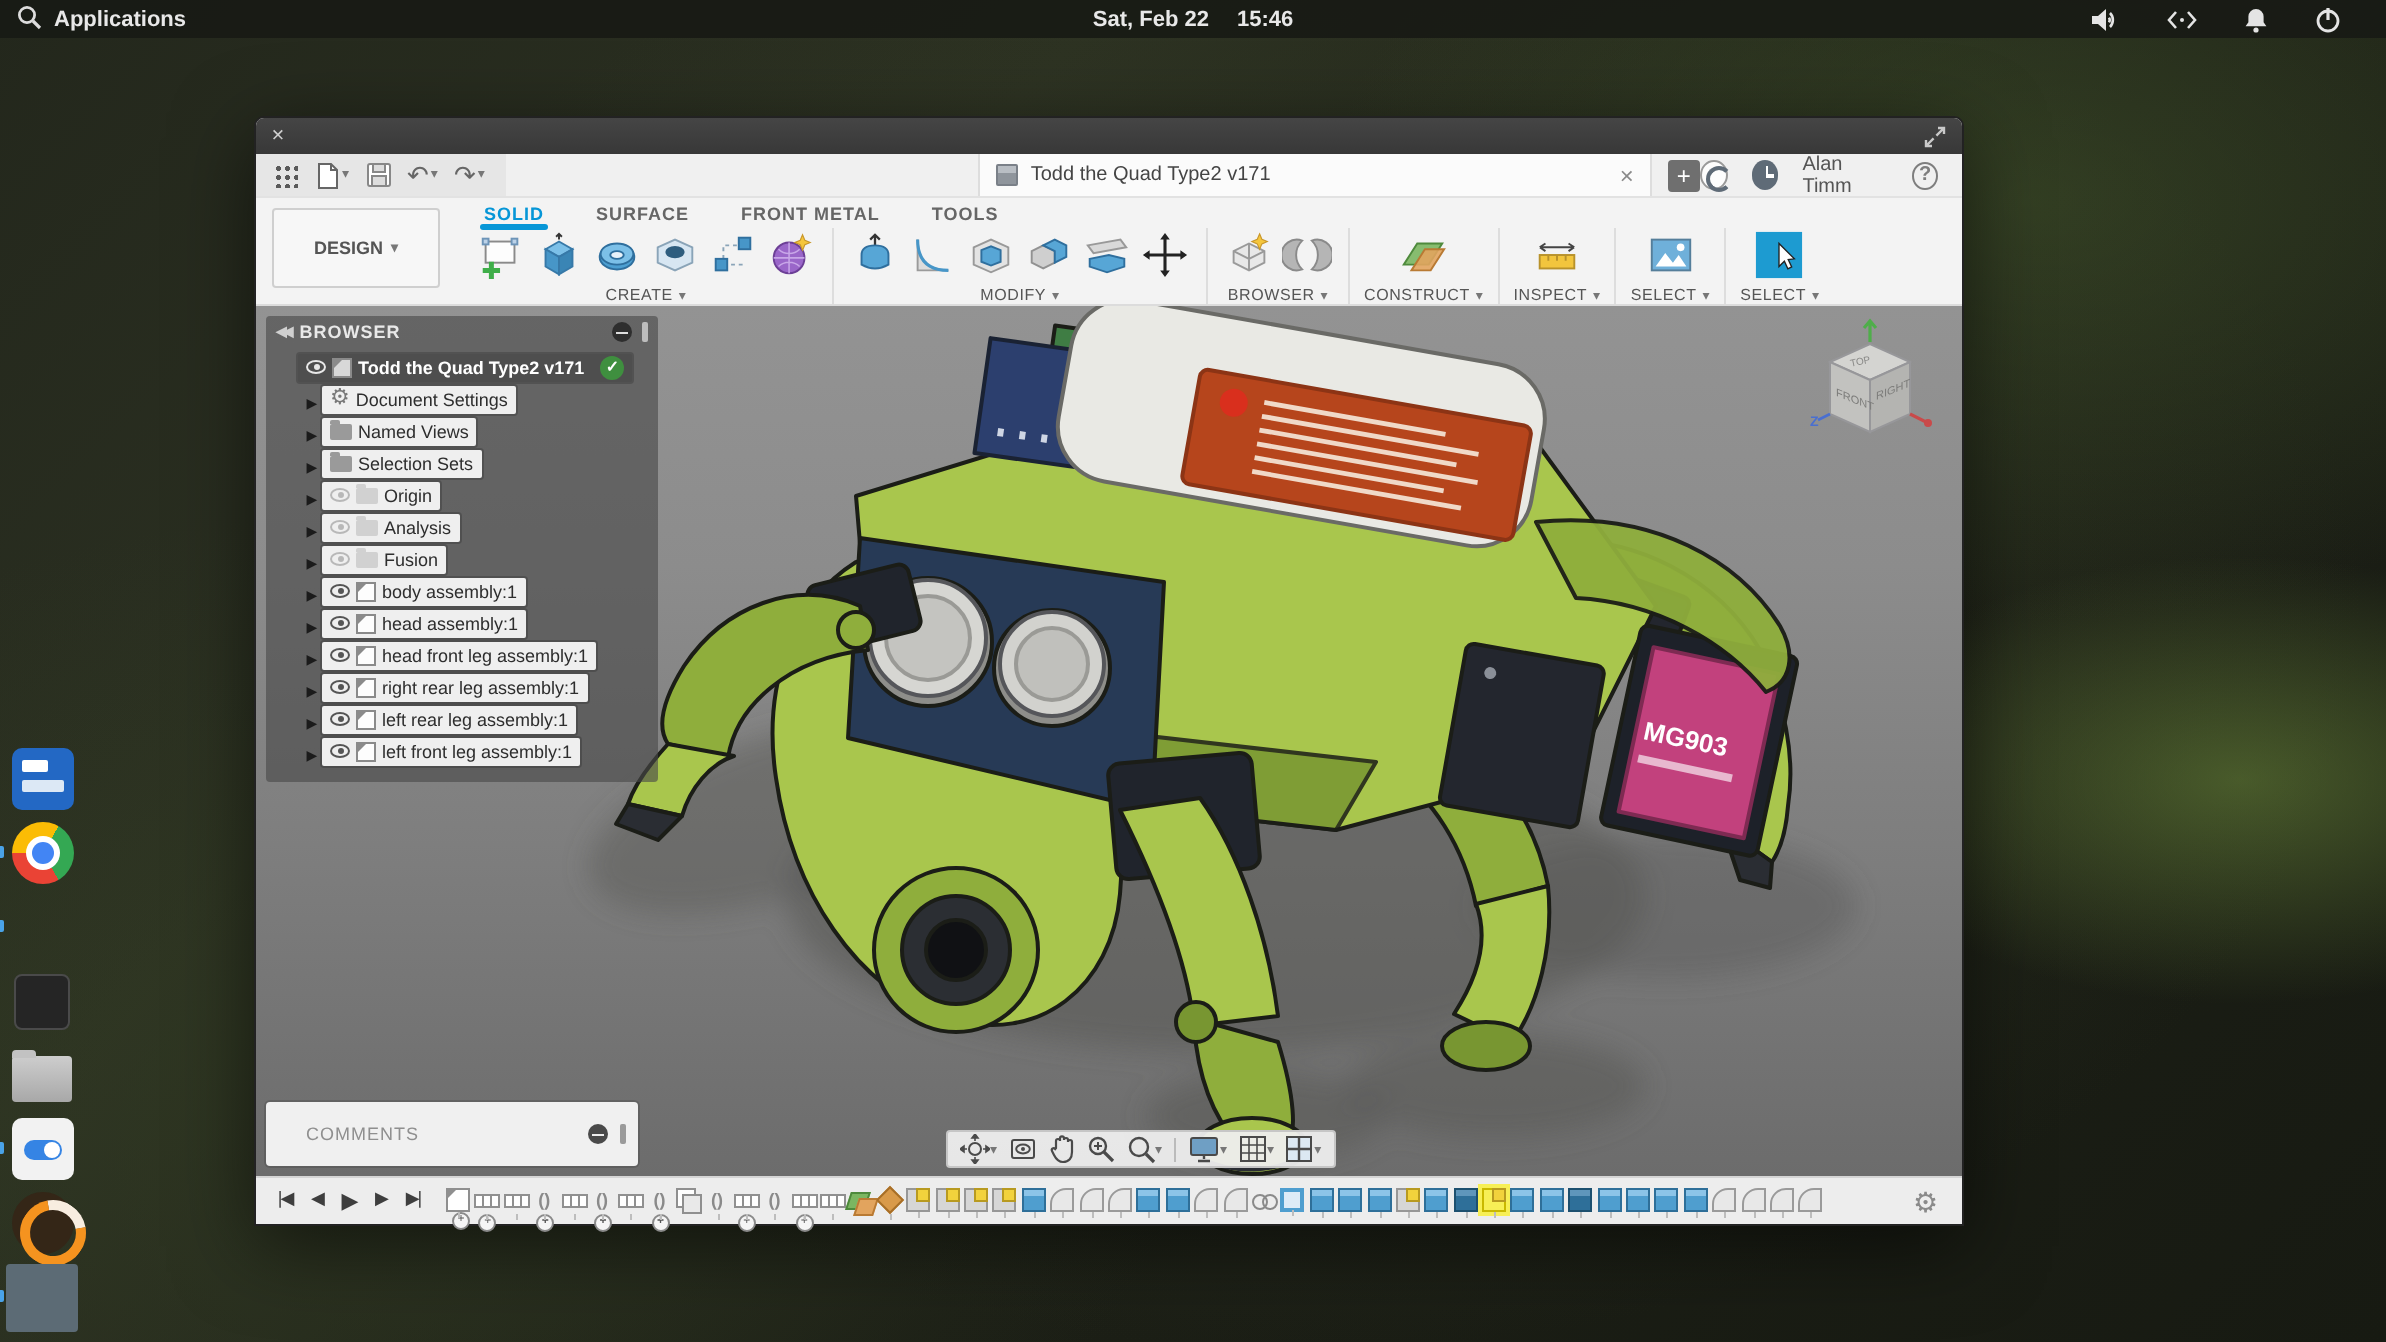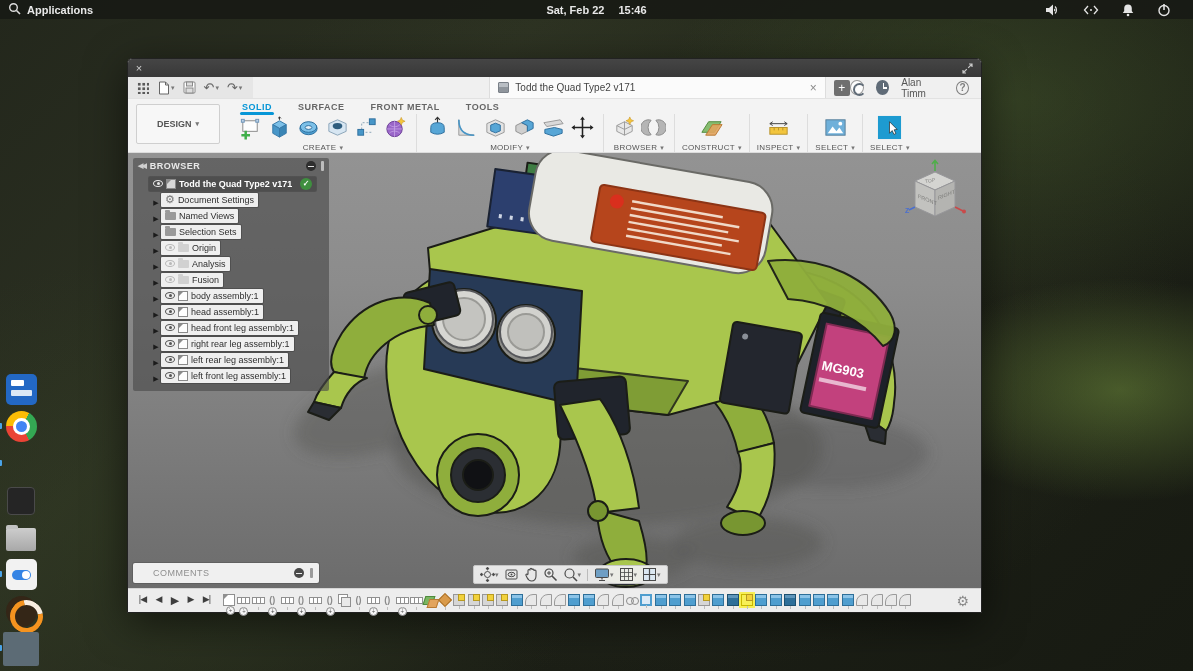--- a/index.html
+++ b/index.html
@@ -121,21 +121,21 @@
   .ic-folder::before { content:""; position:absolute; left:0; top:-2px; width:5px; height:2px; background:#9a9a9a; border-radius:1px 1px 0 0;}
   .ic-comp { width:10px; height:10px; background:#fdfdfd; border:1px solid #8a8a8a; position:relative;}
   .ic-comp::before { content:""; position:absolute; left:-1px; top:-1px; border:3px solid #8a8a8a; border-right-color:transparent; border-bottom-color:transparent; width:0; height:0;}
   li.root .ic-comp { background:#d8d8d8; }
   .check { display:none; }
   .check.check-on { display:flex; width:12px; height:12px; border-radius:50%; background:#3f8f3f; color:#fff; font-size:8px;
     align-items:center; justify-content:center; margin-left:5px;}
   
   .viewcube { position:absolute; right:12px; top:6px; cursor:pointer;}
   
-  .commentsbar { position:absolute; left:5px; bottom:5px; width:186px; height:20px; background:#f0f0f0; border-radius:2px;
+  .commentsbar { position:absolute; left:5px; bottom:5px; width:186px; height:32px; background:#f0f0f0; border-radius:2px;
     display:flex; align-items:center; padding:0 6px; gap:6px; box-shadow:0 0 0 1px rgba(0,0,0,.12);}
   .commentsbar .clabel { font-size:9px; color:#8f8f8f; letter-spacing:.5px; margin-left:14px;}
   .cminus { margin-left:auto; width:10px; height:10px; border-radius:50%; background:#4a4a4a; position:relative; cursor:pointer;}
   .cminus::before { content:""; position:absolute; left:2px; top:4.5px; width:6px; height:1px; background:#eee;}
   
   .navbar { position:absolute; left:345px; bottom:4px; height:19px; background:rgba(238,238,238,.95); border:1px solid #c6c6c6;
     border-radius:2px; display:flex; align-items:center; padding:0 4px; gap:1px;}
   .navbtn { display:flex; align-items:center; padding:1px 2px; cursor:pointer; color:#4a4a4a;}
   .navbtn svg { display:block; }
   .navsep { width:1px; height:12px; background:#bbb; margin:0 3px;}

